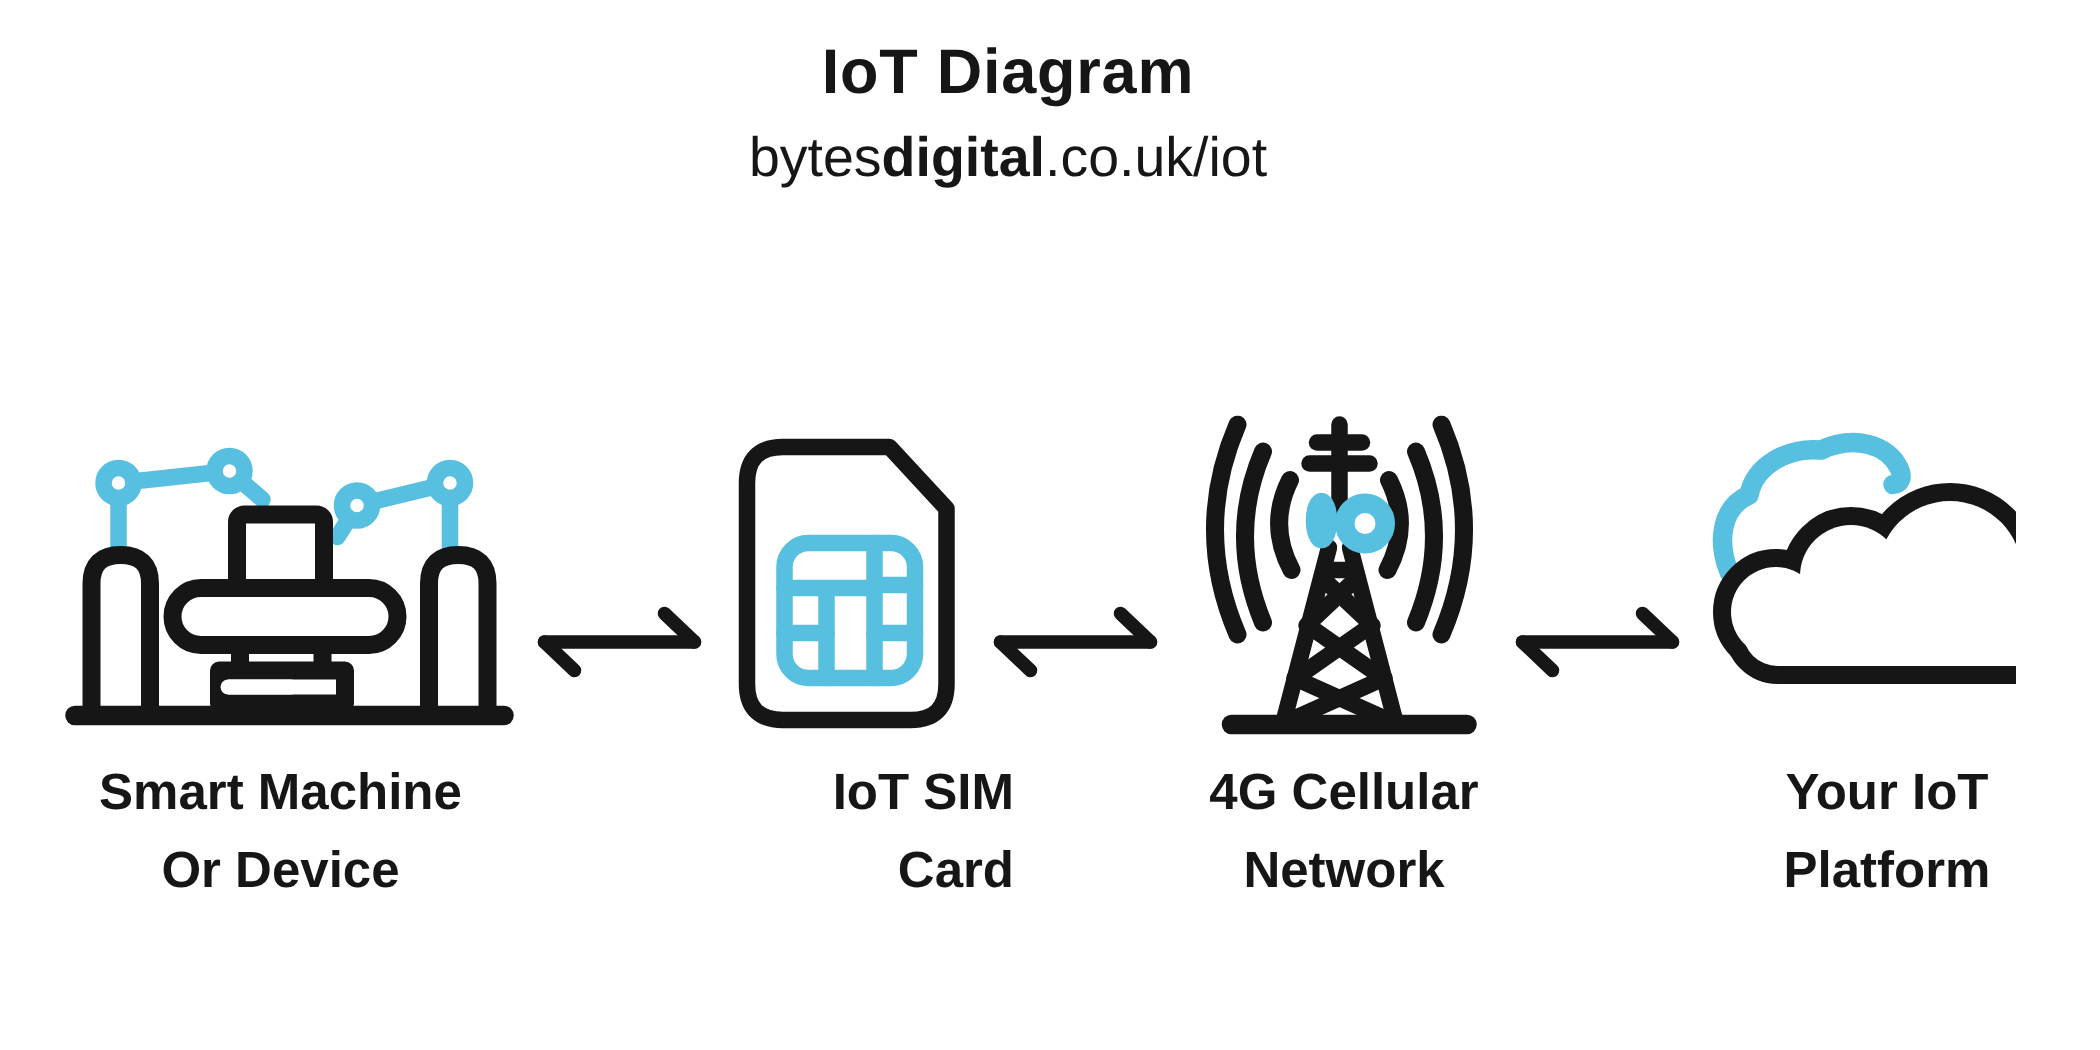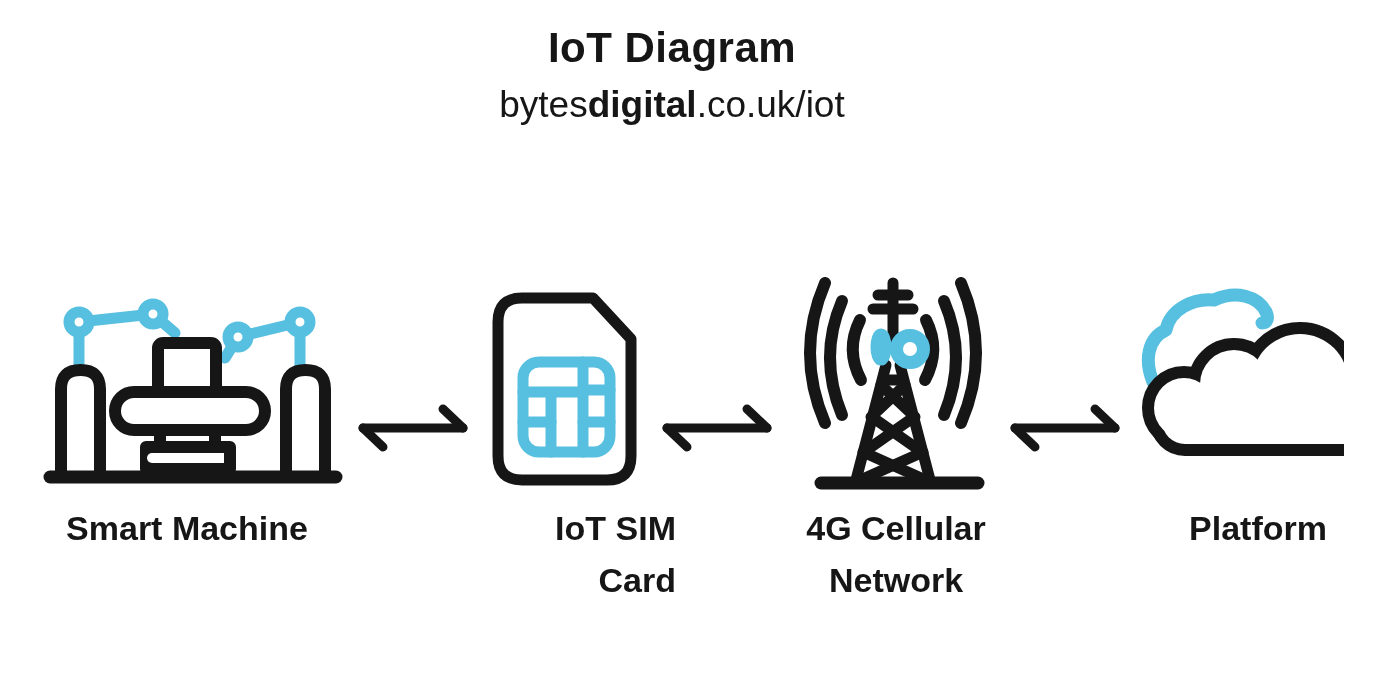--- a/index.html
+++ b/index.html
@@ -136,29 +136,31 @@
   </svg>
 
   <svg class="abs" style="left:1010px;top:401px;" width="110" height="54" viewBox="0 0 110 54">
     <path class="k" stroke-width="9" d="M5 27 H105"></path>
     <path class="k" stroke-width="9" d="M105 27 L85 8"></path>
     <path class="k" stroke-width="9" d="M5 27 L25 46"></path>
   </svg>
 
   <div class="abs node-label" style="left:27px;width:320px;">
     <div>Smart Machine</div>
+    <div>Or Device</div>
   </div>
 
   <div class="abs node-label" style="left:456px;width:220px;text-align:right;">
     <div>IoT SIM</div>
     <div>Card</div>
   </div>
 
   <div class="abs node-label" style="left:786px;width:220px;text-align:center;">
     <div>4G Cellular</div>
     <div>Network</div>
   </div>
 
   <div class="abs node-label" style="left:1148px;width:220px;">
+    <div>Your IoT</div>
     <div>Platform</div>
   </div>
 
 </div>
 
 </body></html>

